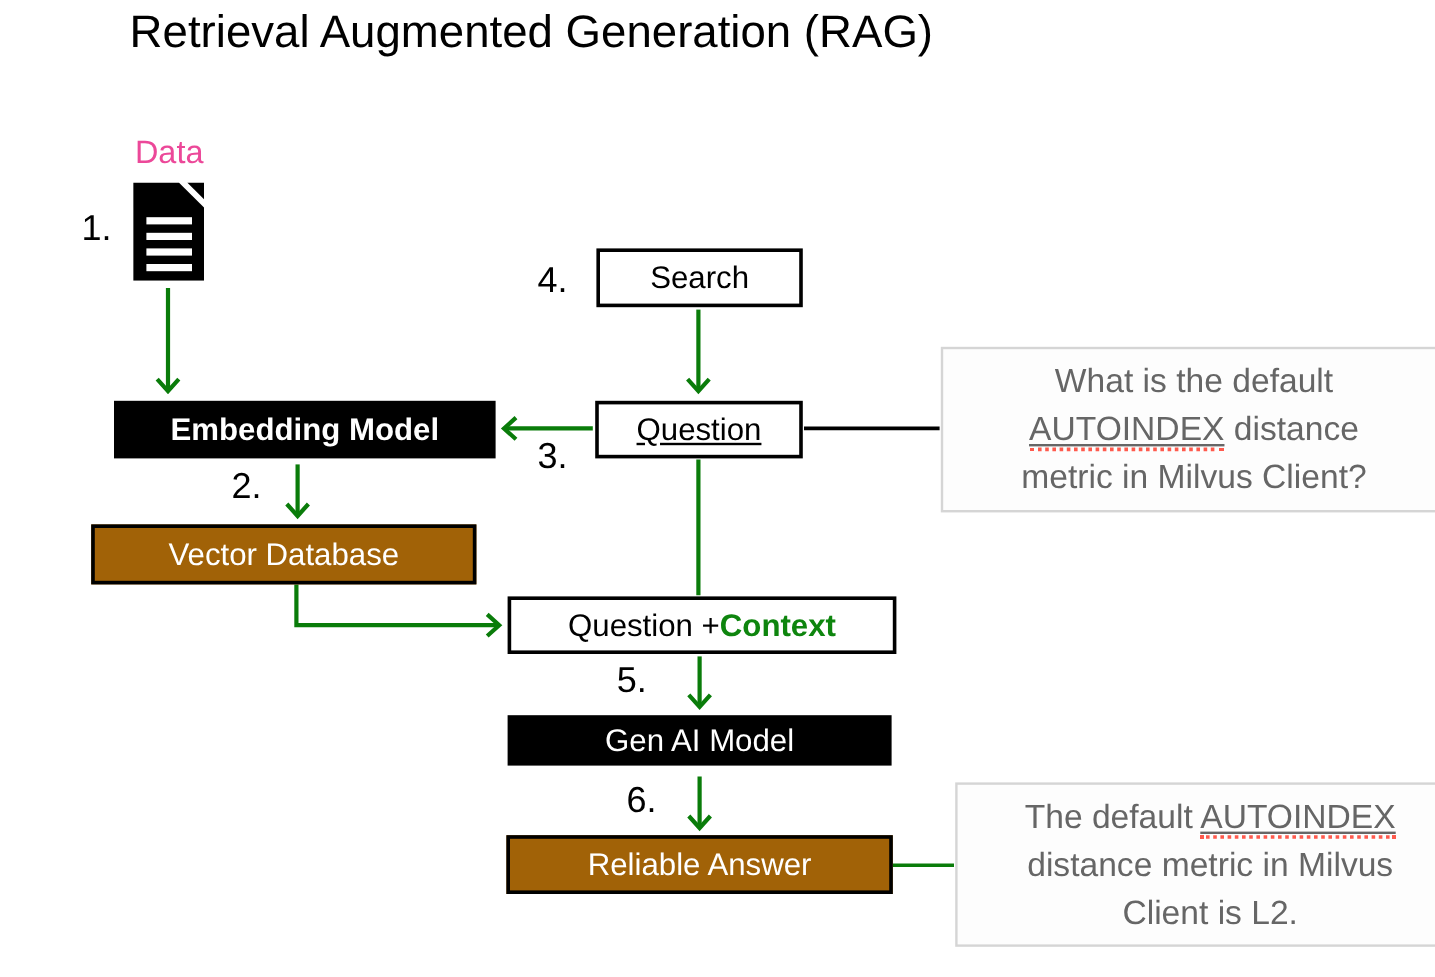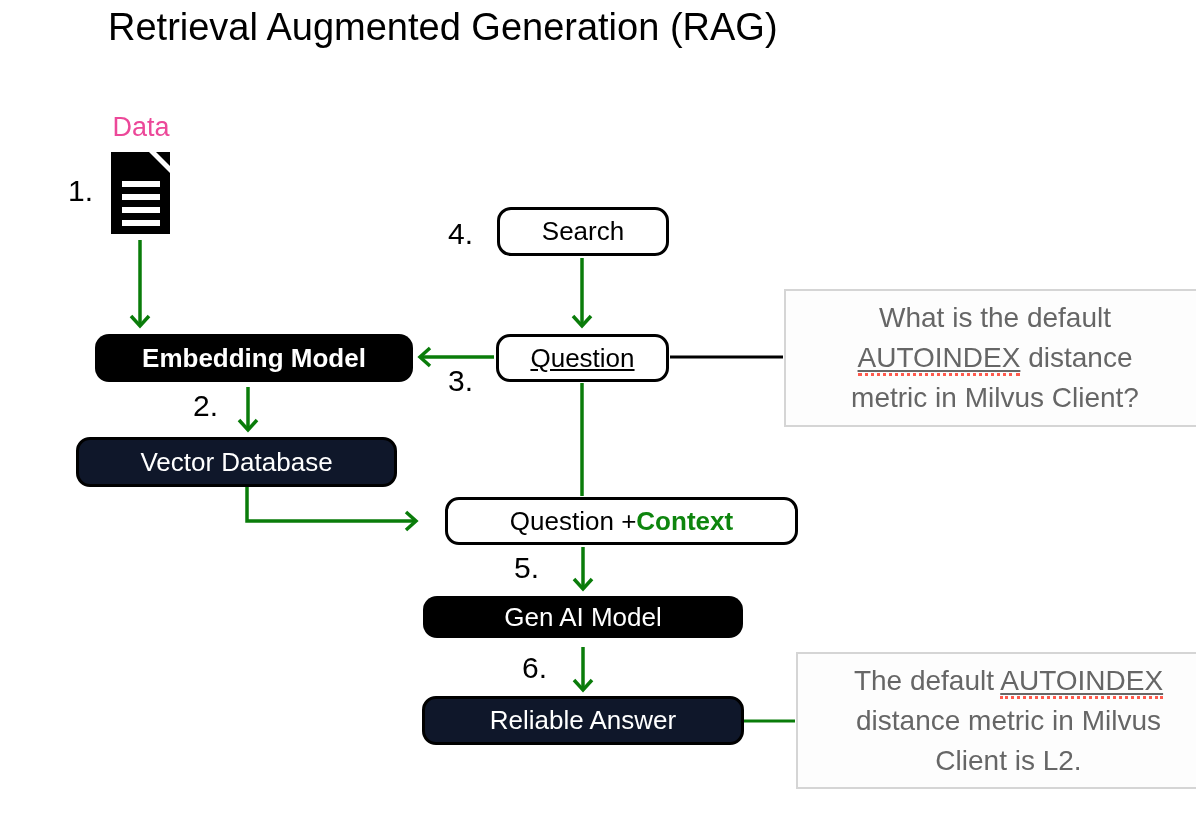--- a/index.html
+++ b/index.html
@@ -16,24 +16,24 @@
     position:absolute; left:66px; top:112px; width:74px; text-align:center;
     font-size:27px; color:#ec4899;
   }
   .doc-icon { position:absolute; left:73px; top:152px; }
   .step {
     position:absolute; font-size:30px; color:#000; line-height:1.1;
   }
   .node {
     position:absolute; box-sizing:border-box;
     display:flex; align-items:center; justify-content:center;
-    font-size:26px; white-space:nowrap;border-radius:14px;
+    font-size:26px; white-space:nowrap;
   }
   .black-node { background:#000; color:#fff; }
-  .green-node { background:#0f172a; color:#fff; border:3px solid #000; }
+  .green-node { background:#a16207; color:#fff; border:3px solid #000; }
   .white-node { background:#fff; color:#000; border:3px solid #000; }
   .context-word { color:#0e850e; font-weight:bold; }
   .note {
     position:absolute; box-sizing:border-box; background:#fdfdfd;
     border:2px solid #d5d5d5; color:#666;
     font-size:28px; line-height:40px; text-align:center;
     display:flex; flex-direction:column; justify-content:center;
   }
   .ul-red {
     text-decoration:underline;
@@ -94,21 +94,21 @@
   </div>
 
   <div class="node white-node" style="left:459px; top:207px; width:172px; height:49px;">
     <span>Search</span>
   </div>
 
   <div class="node white-node" style="left:458px; top:334px; width:173px; height:48px;text-decoration:underline;">
     <span>Question</span>
   </div>
 
-  <div class="node white-node" style="left:407px; top:497px; width:353px; height:48px;text-align:right;">
+  <div class="node white-node" style="left:385px; top:497px; width:324px; height:48px;text-align:right;">
     <span>Question + </span>
       <span class="context-word">Context</span>
   </div>
 
   <div class="node black-node" style="left:385px; top:596px; width:320px; height:42px;">
     <span>Gen AI Model</span>
   </div>
 
   <div class="node green-node" style="left:384px; top:696px; width:322px; height:49px;">
     <span>Reliable Answer</span>

